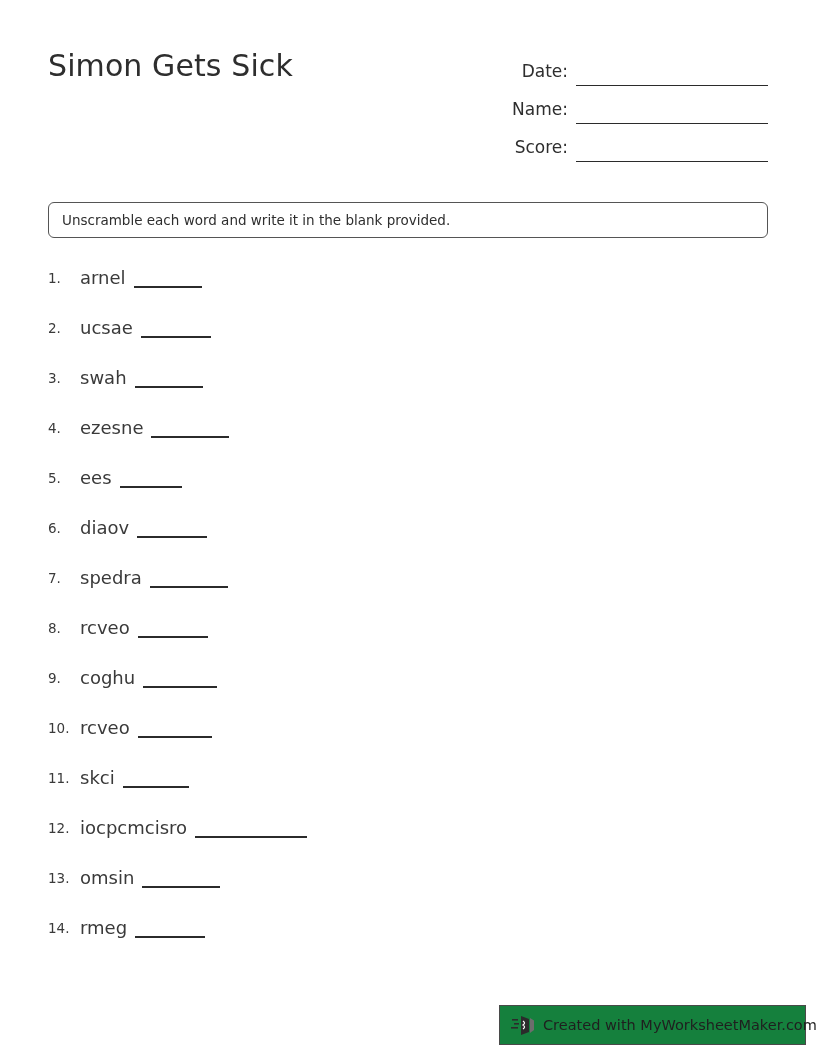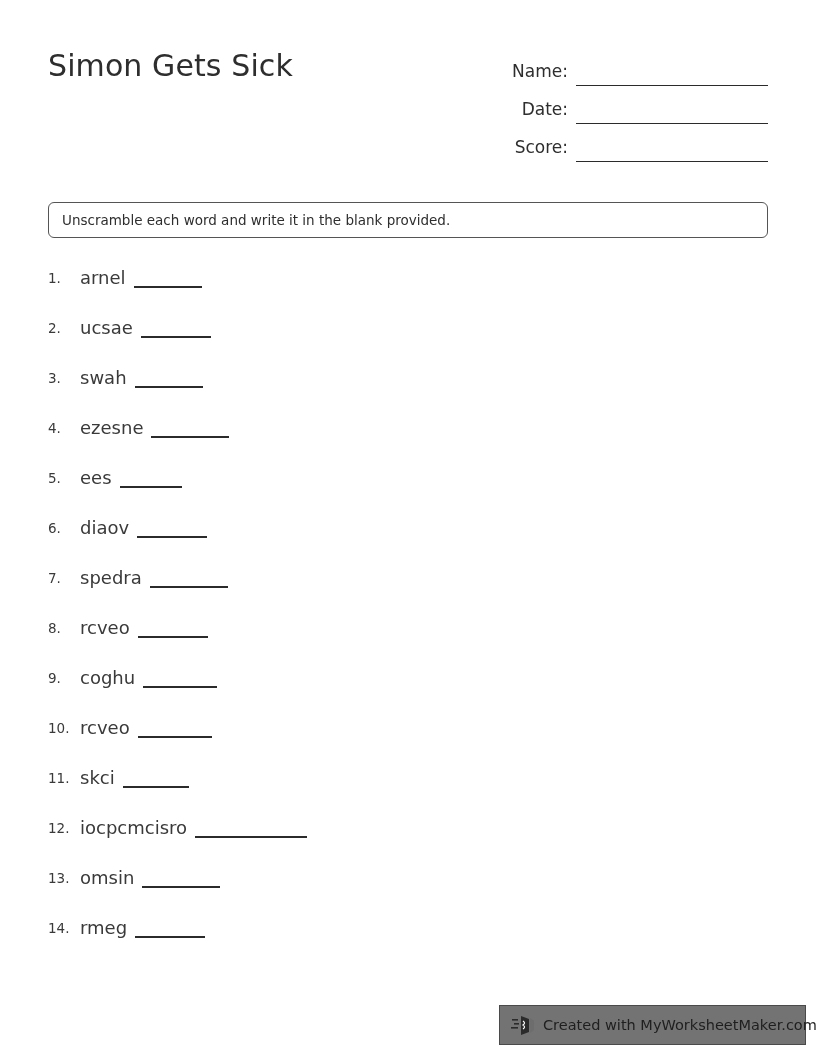--- a/index.html
+++ b/index.html
@@ -135,21 +135,21 @@
   .footer-badge {
     position: absolute;
     left: 499px;
     top: 1005px;
     width: 307px;
     height: 40px;
     border: 1.3px solid #4a4a4a;
     box-sizing: border-box;
     display: flex;
     align-items: center;
-    background: #737373;
+    background: #15803d;
   }
 
   .badge-logo {
     flex: 0 0 auto;
     margin-left: 11px;
     width: 26px;
     height: 24px;
     display: flex;
     align-items: center;
     justify-content: center;
@@ -166,25 +166,25 @@
 </head>
 <body>
 
 <div class="page">
 
   <div class="header">
     <div class="worksheet-title">Simon Gets Sick</div>
 
     <div class="meta-fields">
       <div class="meta-row">
+        <span class="meta-label">Date:</span>
+        <span class="meta-line"></span>
+      </div>
+      <div class="meta-row">
         <span class="meta-label">Name:</span>
-        <span class="meta-line"></span>
-      </div>
-      <div class="meta-row">
-        <span class="meta-label">Date:</span>
         <span class="meta-line"></span>
       </div>
       <div class="meta-row">
         <span class="meta-label">Score:</span>
         <span class="meta-line"></span>
       </div>
     </div>
   </div>
 
   <div class="instruction-box">

